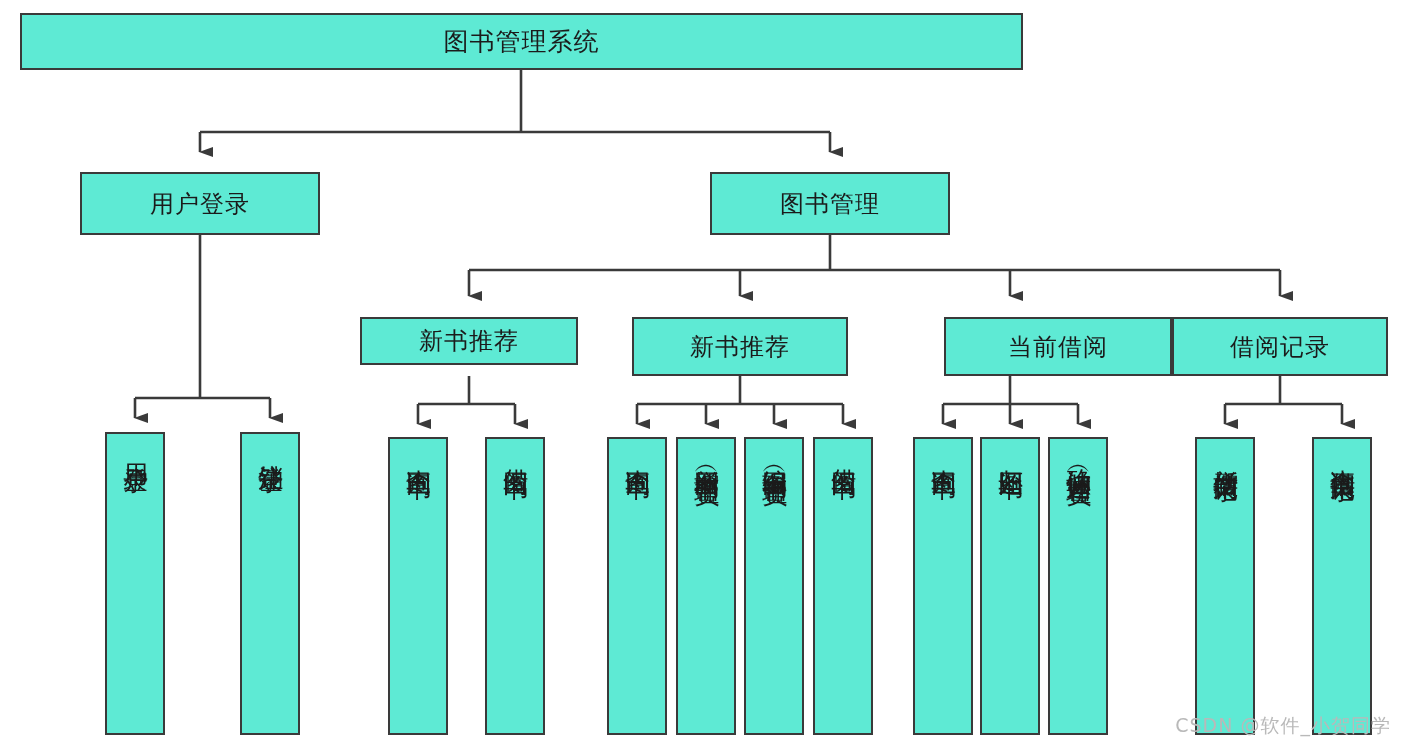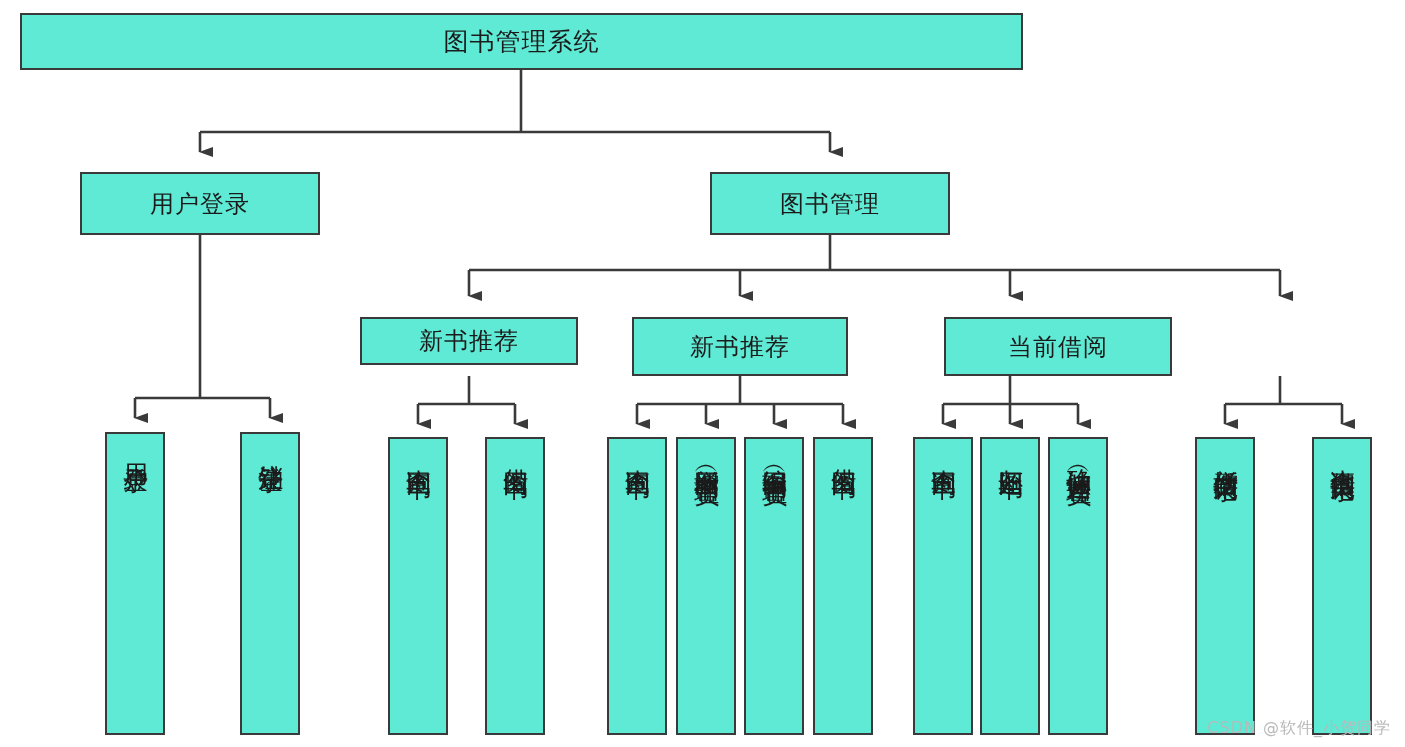--- a/index.html
+++ b/index.html
@@ -49,21 +49,21 @@
     -webkit-text-orientation:upright;
     letter-spacing:2px;
     white-space:nowrap;
     display:block;
   }
 
   .watermark{
     position:absolute;
     right:14px;
     bottom:8px;
-    font-size:16px;
+    font-size:19px;
     color:#b9b9b9;
     letter-spacing:1px;
     white-space:nowrap;
     pointer-events:none;
   }
 </style>
 </head>
 <body>
 
 <div id="diagram-root">
@@ -135,20 +135,23 @@
   </div>
 
   <div class="node horiz" style="left:632px;top:317px;width:216px;height:59px;">
     <span>新书推荐</span>
   </div>
 
   <div class="node horiz" style="left:902px;top:317px;width:228px;height:59px;margin-left:42px;">
     <span>当前借阅</span>
   </div>
 
+  <div class="node horiz" style="left:1172px;top:317px;width:216px;height:59px;">
+    <span>借阅记录</span>
+  </div>
 
   <div class="node vert" style="left:105px;top:432px;width:60px;height:303px;">
     <span class="vtext">用户登录</span>
   </div>
   <div class="node vert" style="left:240px;top:432px;width:60px;height:303px;">
     <span class="vtext">注销登录</span>
   </div>
 
   <div class="node vert" style="left:388px;top:437px;width:60px;height:298px;">
     <span class="vtext">查询图书</span>

